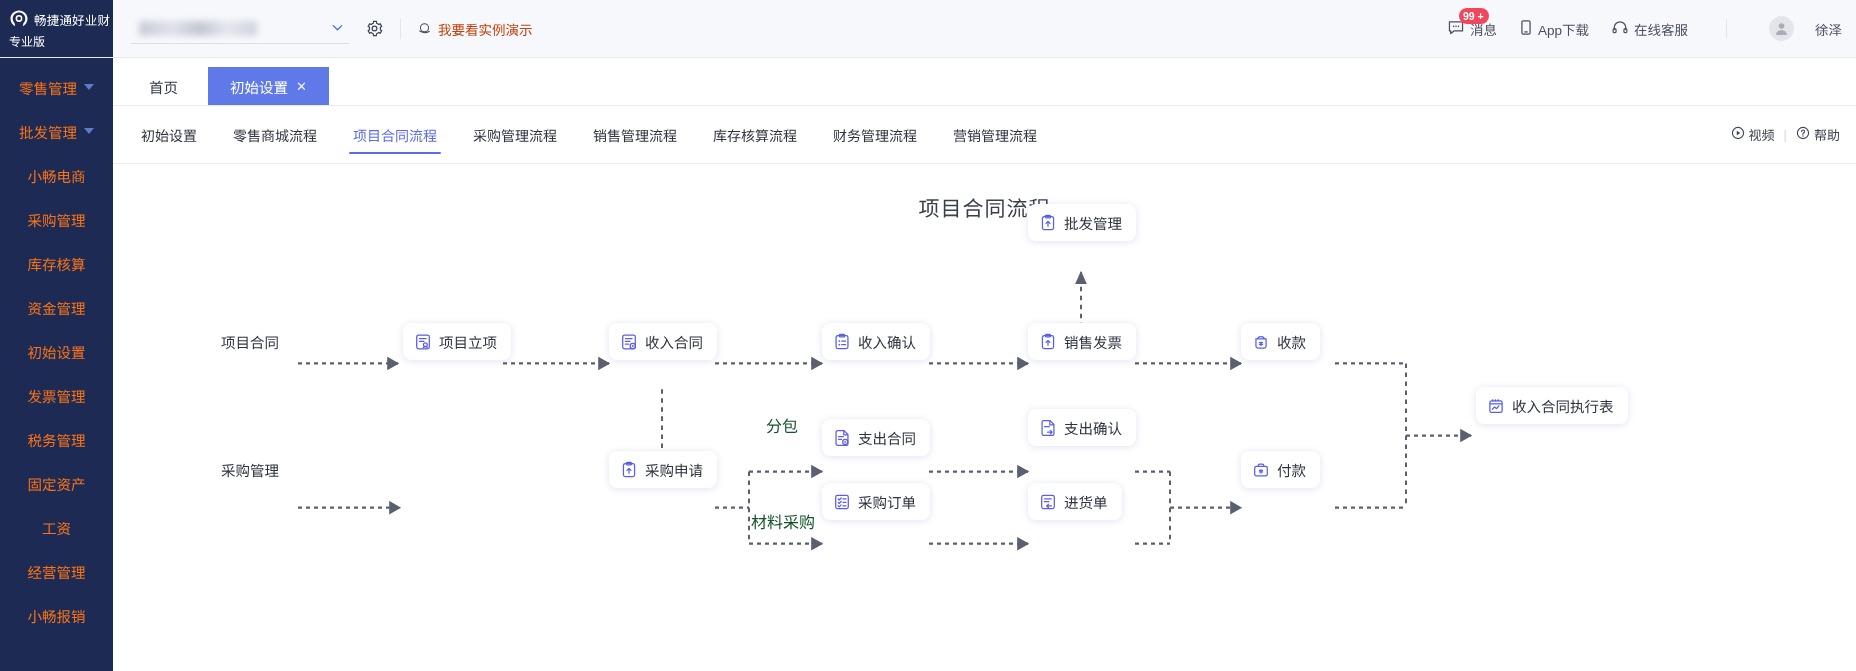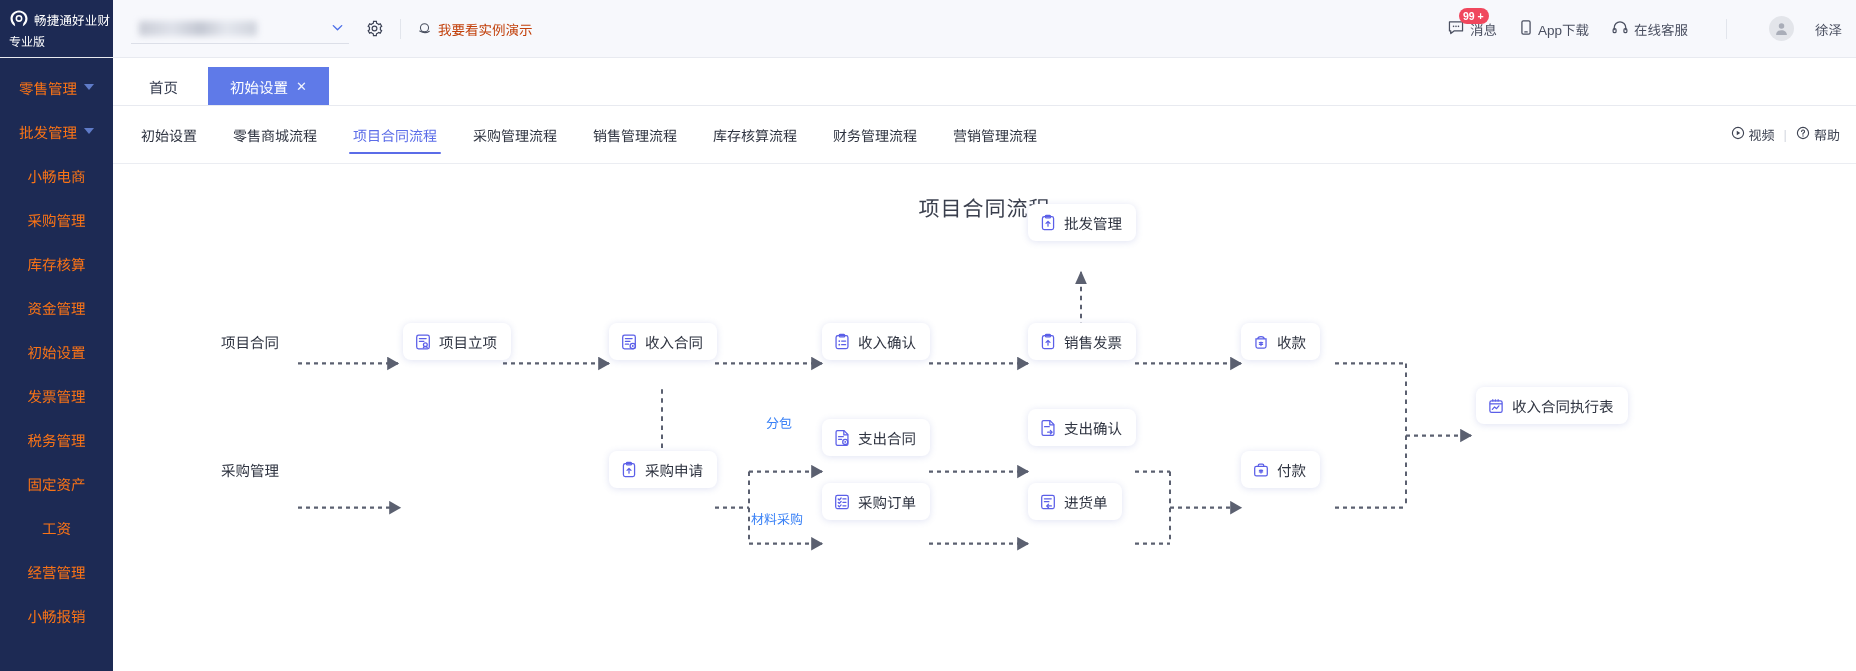--- a/index.html
+++ b/index.html
@@ -117,21 +117,21 @@
     position: absolute; height: 37px; display: flex; align-items: center; gap: 7px;
     padding: 0 14px 0 11px; background: #fff; border-radius: 8px;
     box-shadow: 0 1px 7px rgba(92,104,190,.19); font-size: 14.5px; color: #2f3441;
     white-space: nowrap; cursor: pointer;
   }
   .node .ic { width: 18px; height: 18px; flex: 0 0 18px; display: block; }
   .swim-label {
     position: absolute; font-size: 14.5px; color: #2f3441; white-space: nowrap;
   }
   .edge-label {
-    position: absolute; font-size: 13px; color: #3b82f6; white-space: nowrap;
+    position: absolute; font-size: 16px; color: #14532d; white-space: nowrap;
   }
   svg.wires { position: absolute; inset: 0; width: 100%; height: 100%; pointer-events: none; }
 </style>
 </head>
 <body>
 
 <div class="app">
 
   <div class="topbar">
 

